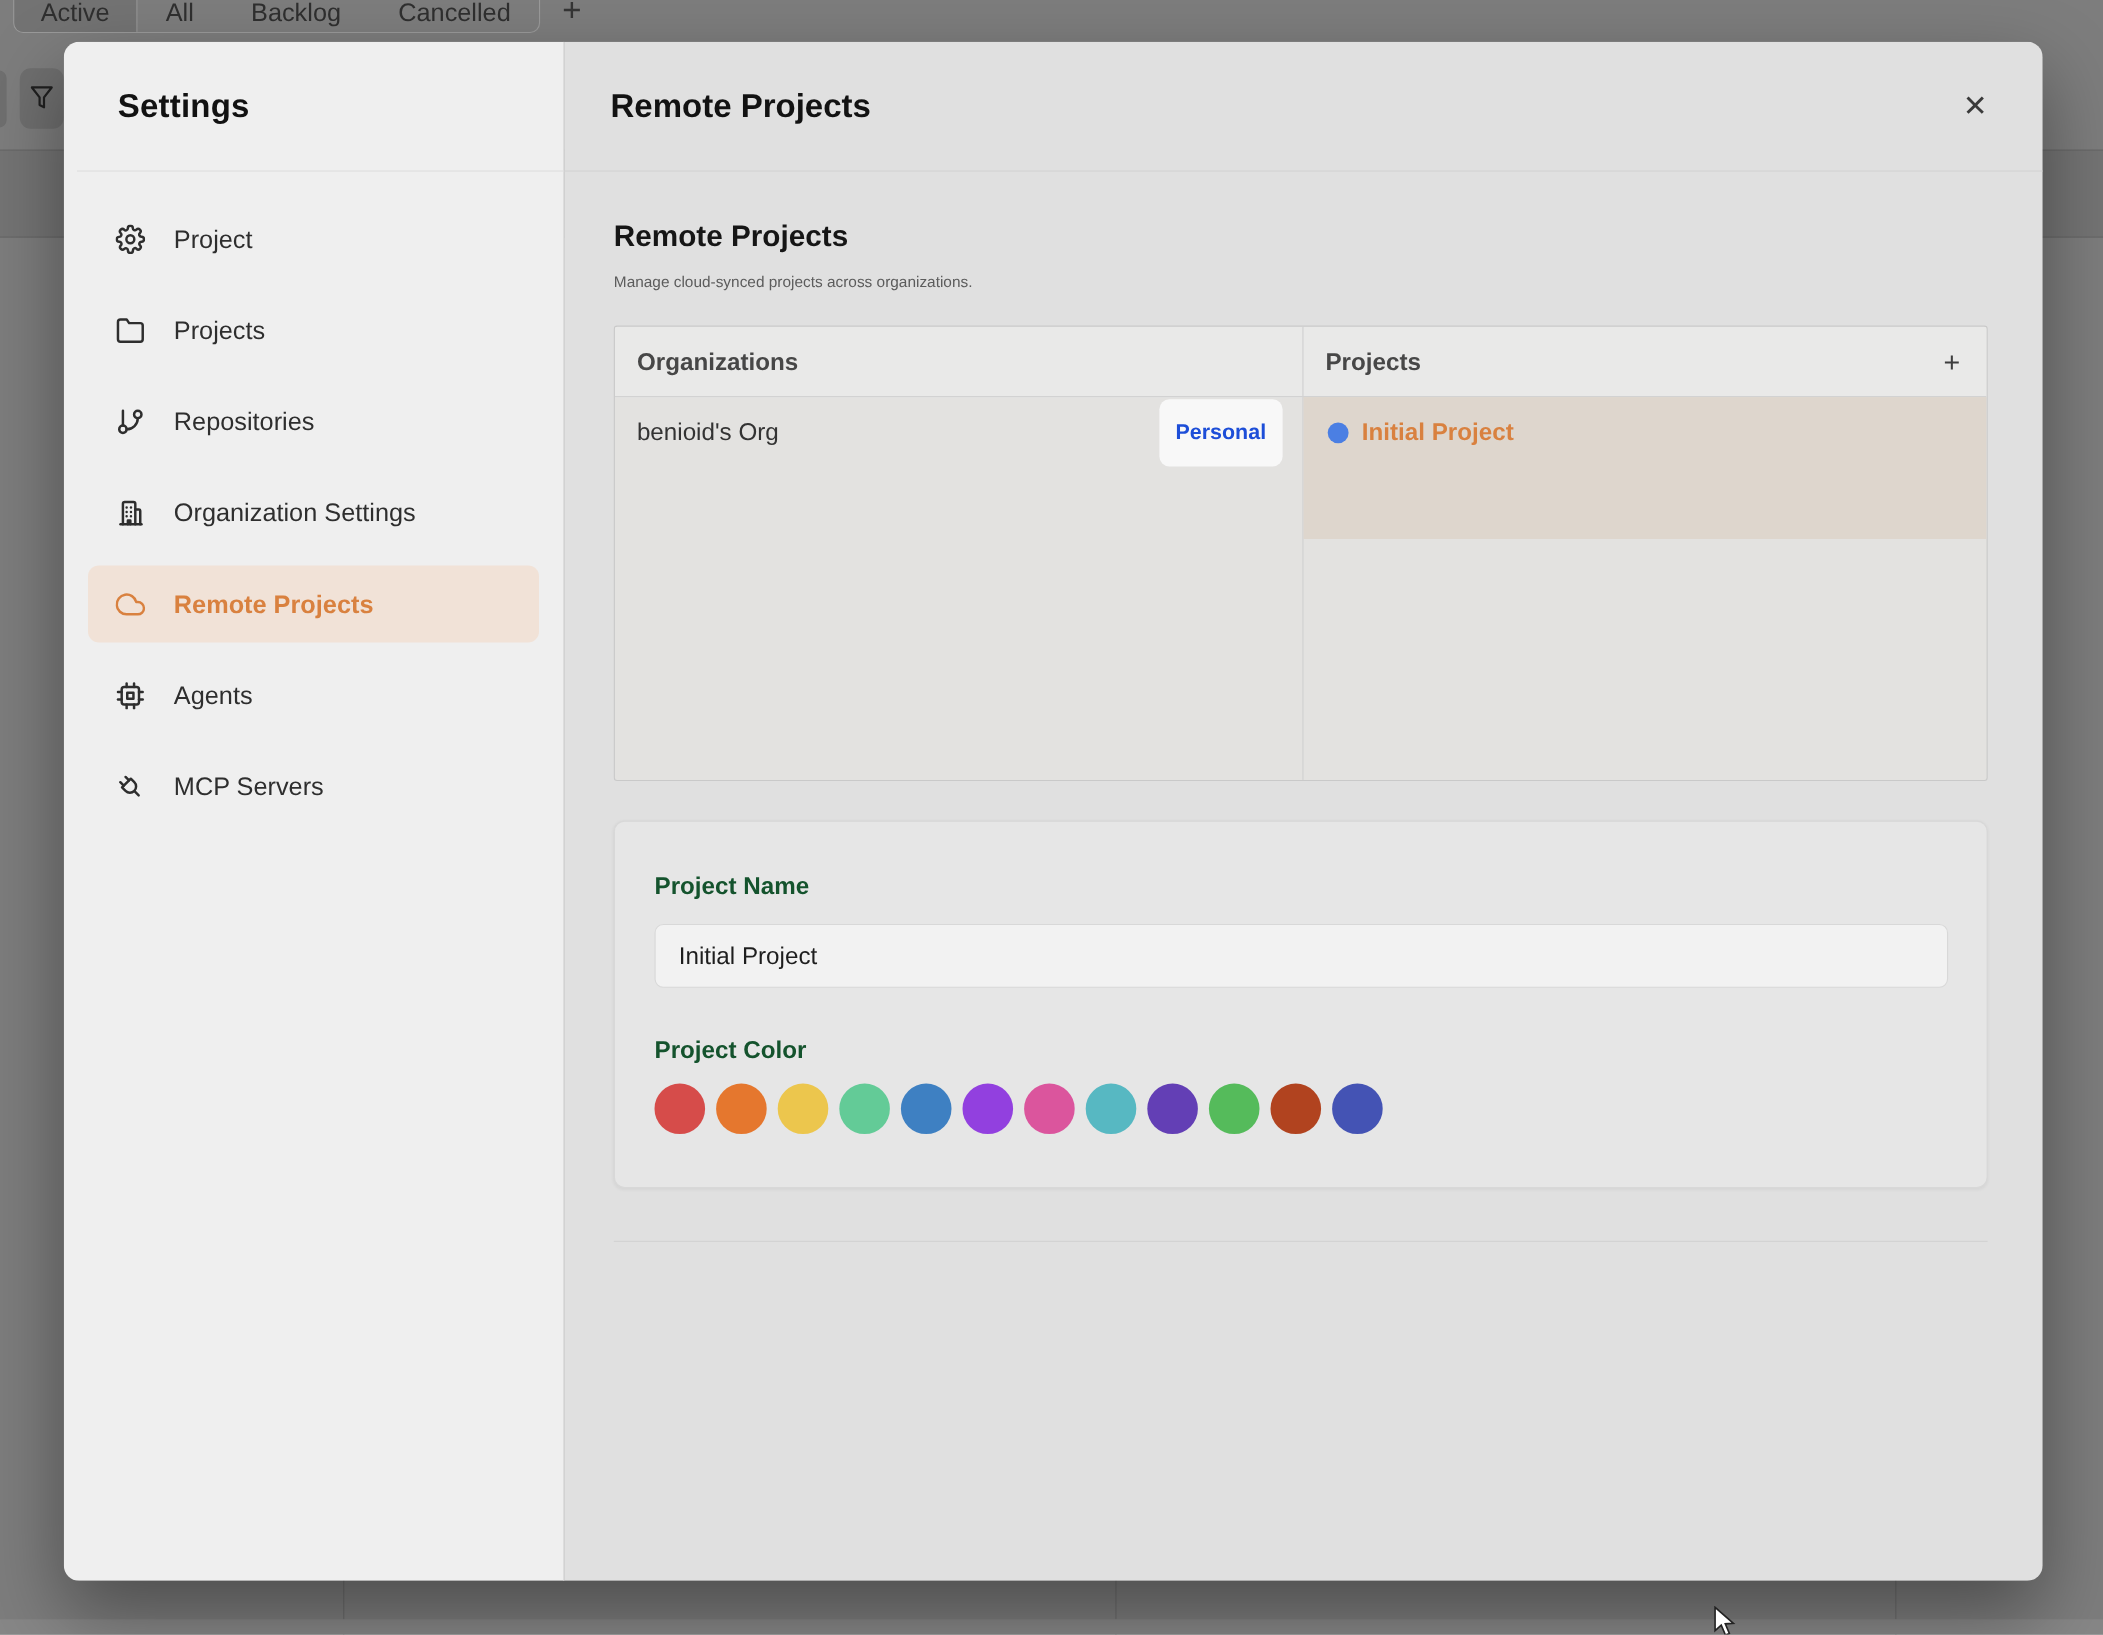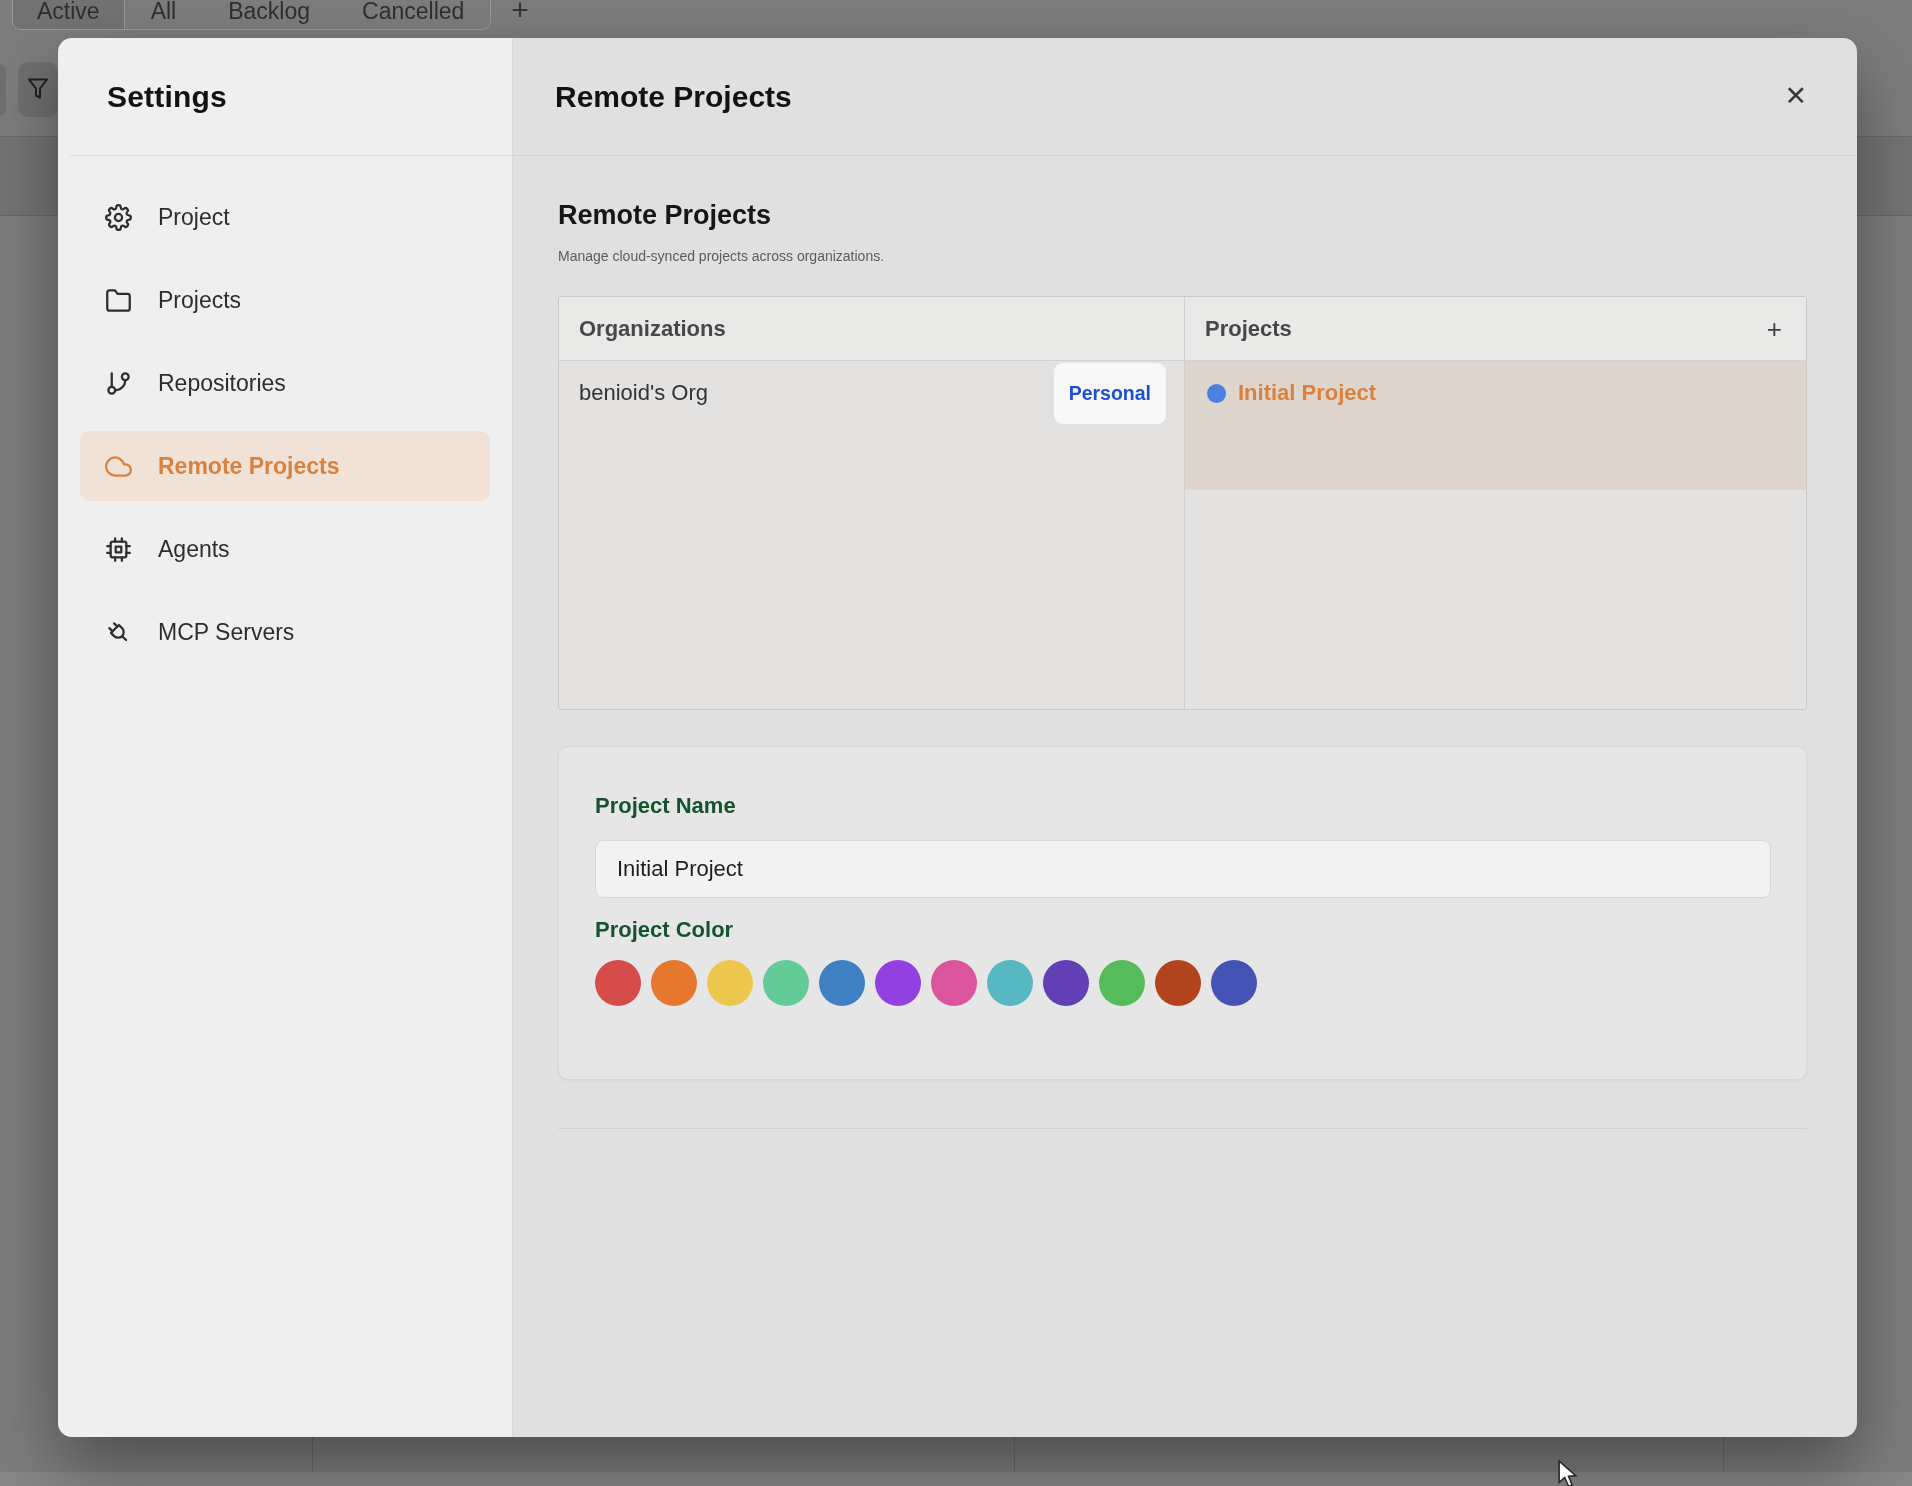--- a/index.html
+++ b/index.html
@@ -119,21 +119,21 @@
     box-shadow:0 1px 3px rgba(0,0,0,.05);
     padding:46px 35px 0 36px;
   }
   .field-label { font-size:22px; font-weight:700; color:#14532d; }
   .name-input {
     margin-top:21px; width:100%; height:58px;
     background:#f2f2f2; border:1px solid #d8d8d8; border-radius:8px;
     font-size:22px; color:#1e1e1e; padding-left:21px;
     font-family:inherit;
   }
-  .color-label { margin-top:19px; }
+  .color-label { margin-top:44px; }
   .swatch-row { margin-top:17px; display:flex; gap:10px; }
   .swatch { width:46px; height:46px; border-radius:50%; }
 
   .content-divider { margin-top:48px; width:1249px; height:1px; background:#d2d2d2; }
 
   
   .cursor { position:absolute; left:1556px; top:1460px; z-index:50; }
 </style>
 </head>
 <body>
@@ -189,20 +189,32 @@
           <span class="icon">
             <svg viewBox="0 0 24 24">
               <line x1="6" y1="3" x2="6" y2="15"></line>
               <circle cx="18" cy="6" r="3"></circle>
               <circle cx="6" cy="18" r="3"></circle>
               <path d="M18 9a9 9 0 0 1-9 9"></path>
             </svg>
           </span>
           <span>Repositories</span>
         </div>
+        <div class="nav-item">
+          <span class="icon">
+            <svg viewBox="0 0 24 24">
+              <path d="M4 21h17"></path>
+              <path d="M6 21V4.5A1.5 1.5 0 0 1 7.5 3h7A1.5 1.5 0 0 1 16 4.5V21"></path>
+              <path d="M16 9h3a1 1 0 0 1 1 1v11"></path>
+              <path d="M9 7.5h.01M12.5 7.5h.01M9 11h.01M12.5 11h.01M9 14.5h.01M12.5 14.5h.01"></path>
+              <path d="M10 21v-3h2v3"></path>
+            </svg>
+          </span>
+          <span>Organization Settings</span>
+        </div>
         <div class="nav-item selected">
           <span class="icon">
             <svg viewBox="0 0 24 24">
               <path d="M18 10h-1.26A8 8 0 1 0 9 20h9a5 5 0 0 0 0-10z"></path>
             </svg>
           </span>
           <span>Remote Projects</span>
         </div>
         <div class="nav-item">
           <span class="icon">

